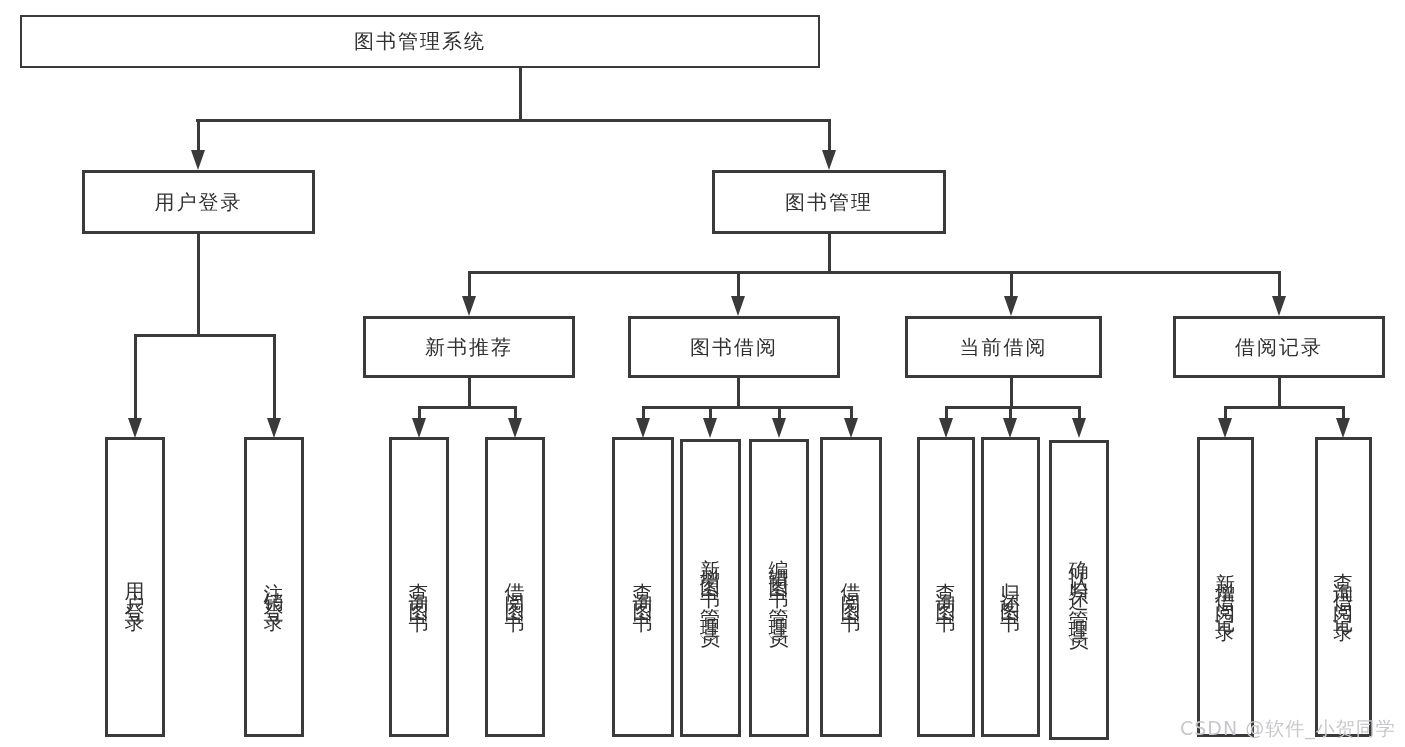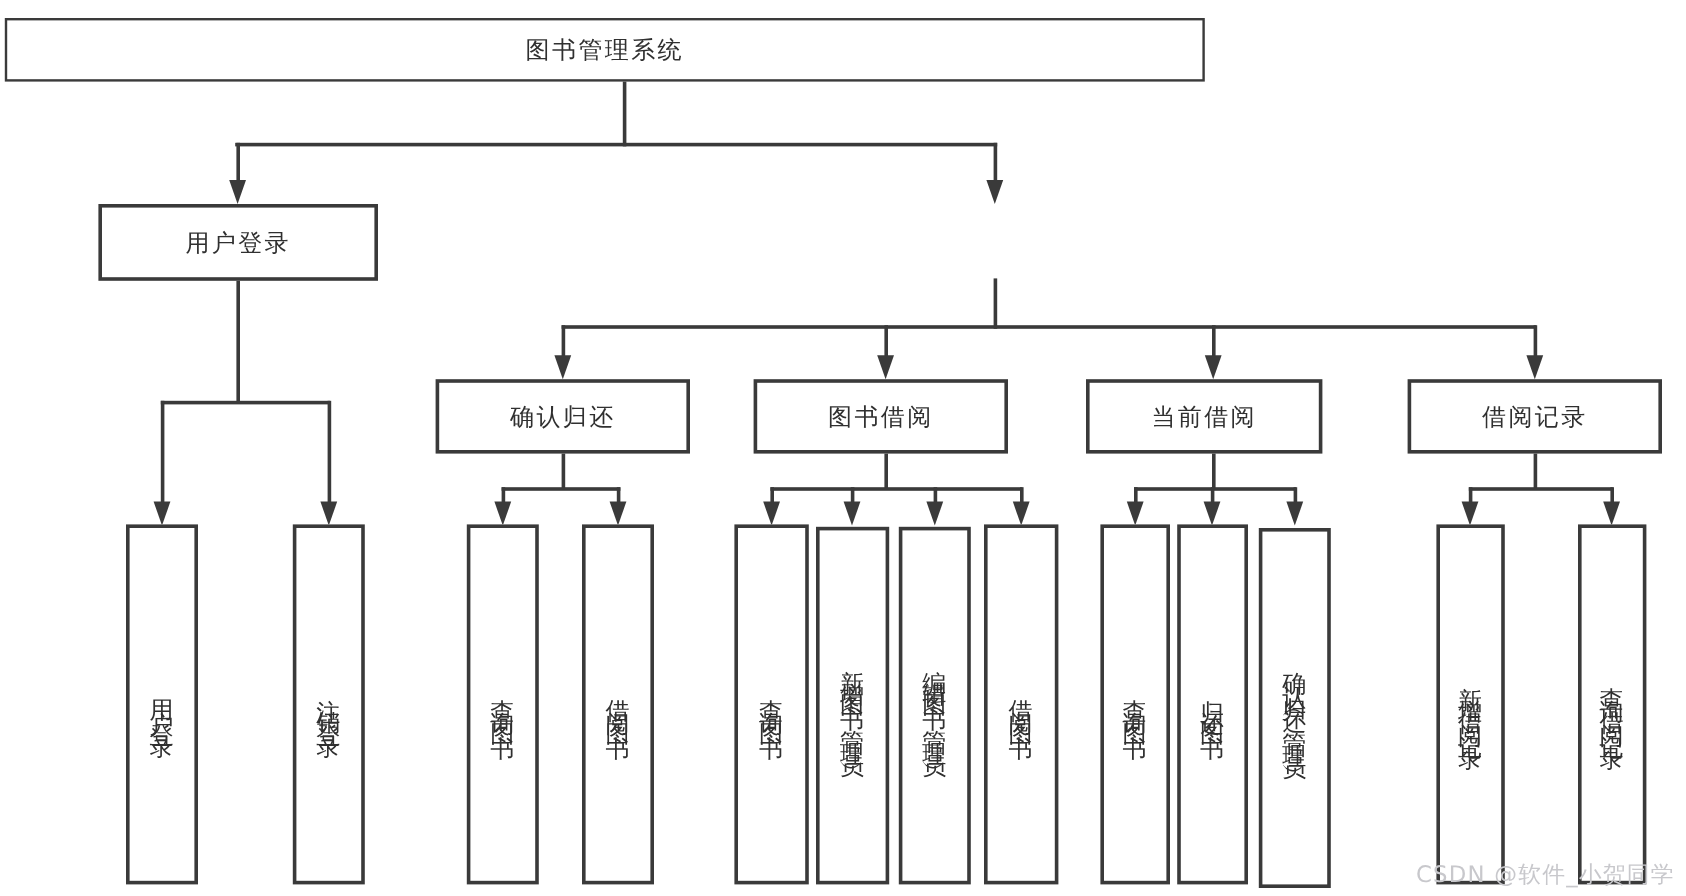--- a/index.html
+++ b/index.html
@@ -107,25 +107,26 @@
   <div class="vline" style="left:1078px;top:406px;height:14px"></div>
   <div class="arrow" style="left:1072px;top:418px"></div>
 
   <div class="vline" style="left:1278px;top:376px;height:32px"></div>
   <div class="hline" style="left:1224px;top:406px;width:120px"></div>
   <div class="vline" style="left:1224px;top:406px;height:14px"></div>
   <div class="arrow" style="left:1218px;top:418px"></div>
   <div class="vline" style="left:1342px;top:406px;height:14px"></div>
   <div class="arrow" style="left:1336px;top:418px"></div>
 
-  <div class="box root" style="left:4px;top:15px;width:1000px;height:53px">图书管理系统</div>
+  <div class="box root" style="left:20px;top:15px;width:800px;height:53px">图书管理系统</div>
 
   <div class="box" style="left:82px;top:170px;width:233px;height:64px">用户登录</div>
+  <div class="box" style="left:712px;top:170px;width:234px;height:64px">图书管理</div>
 
-  <div class="box" style="left:363px;top:316px;width:212px;height:62px">确认归还</div>
+  <div class="box" style="left:363px;top:316px;width:212px;height:62px">新书推荐</div>
   <div class="box" style="left:628px;top:316px;width:212px;height:62px">图书借阅</div>
   <div class="box" style="left:905px;top:316px;width:197px;height:62px">当前借阅</div>
   <div class="box" style="left:1173px;top:316px;width:212px;height:62px">借阅记录</div>
 
   <div class="box v" style="left:105px;top:437px;width:60px;height:300px">用户登录</div>
   <div class="box v" style="left:244px;top:437px;width:60px;height:300px">注销登录</div>
 
   <div class="box v" style="left:389px;top:437px;width:60px;height:300px">查询图书</div>
   <div class="box v" style="left:485px;top:437px;width:60px;height:300px">借阅图书</div>
 

